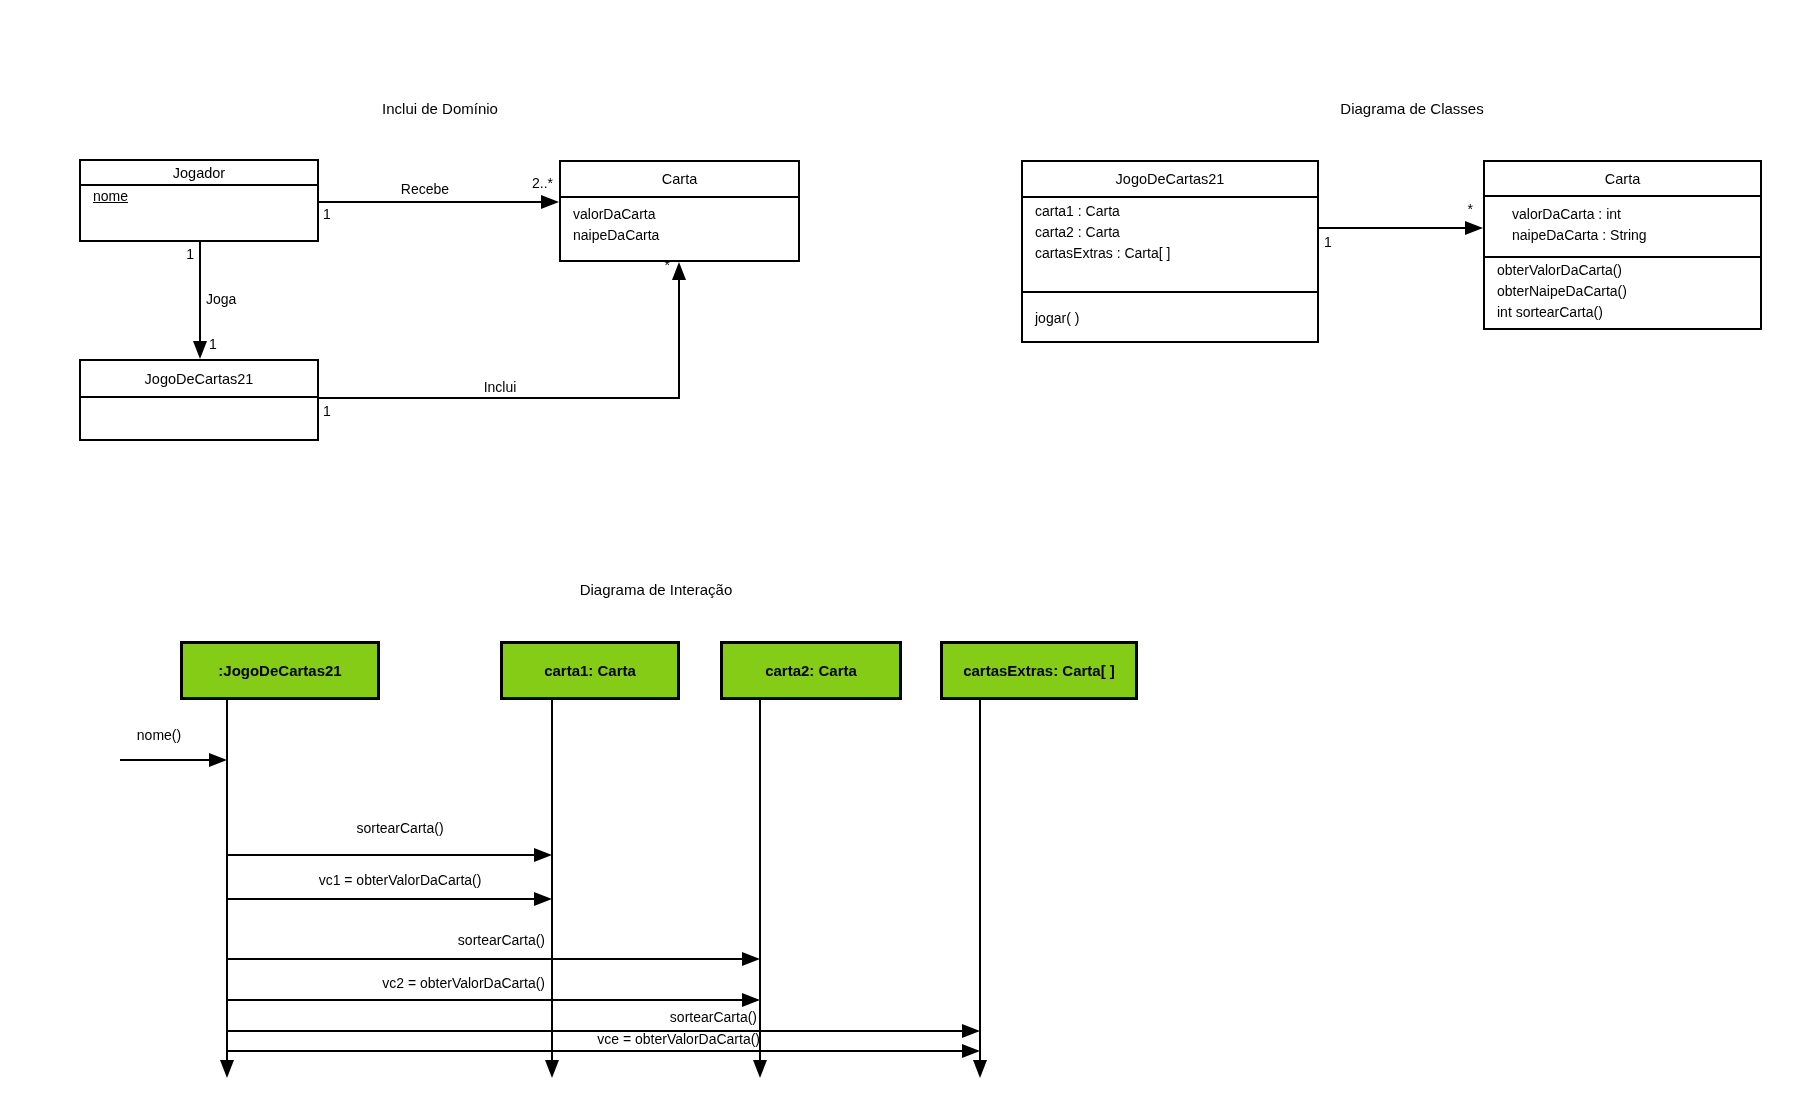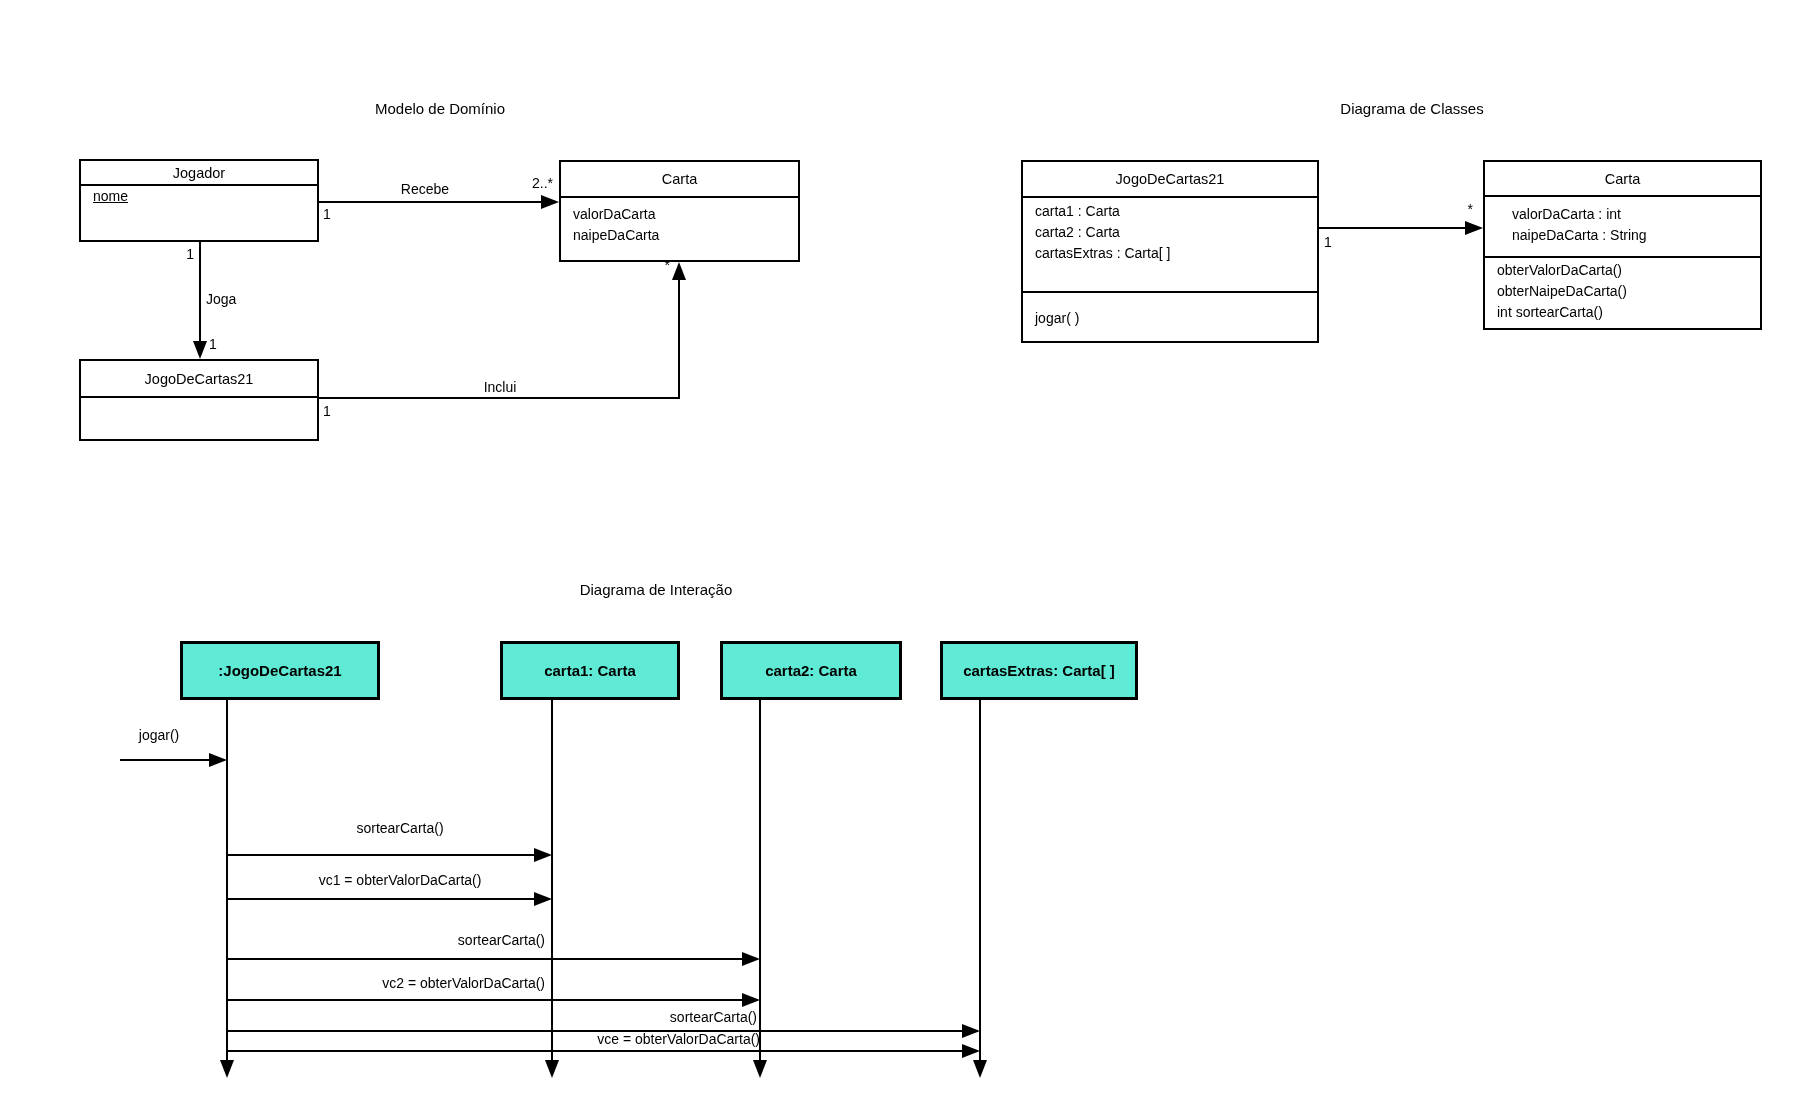--- a/index.html
+++ b/index.html
@@ -20,29 +20,29 @@
 
   .arr { position: absolute; width: 0; height: 0; }
   .arr.r { border-top: 7px solid transparent; border-bottom: 7px solid transparent; border-left: 18px solid #000; }
   .arr.u { border-left: 7px solid transparent; border-right: 7px solid transparent; border-bottom: 18px solid #000; }
   .arr.d { border-left: 7px solid transparent; border-right: 7px solid transparent; border-top: 18px solid #000; }
 
   .lbl { position: absolute; font-size: 14px; white-space: nowrap; }
   .ctr { transform: translateX(-50%); }
   .rt  { transform: translateX(-100%); }
 
-  .seqhead { position: absolute; border: 3px solid #000; background: #5eead4; display: flex; align-items: center;
+  .seqhead { position: absolute; border: 3px solid #000; background: #84cc16; display: flex; align-items: center;
              justify-content: center; font-weight: bold; font-size: 15px; white-space: nowrap; }
 </style>
 </head>
 <body>
 
 <div id="canvas">
 
-  <div class="dtitle" style="left:440px; top:100px;">Modelo de Domínio</div>
+  <div class="dtitle" style="left:440px; top:100px;">Inclui de Domínio</div>
 
   <div class="box" style="left:79px; top:159px; width:240px; height:83px;">
     <div class="hd" style="height:25px;">Jogador</div>
     <div class="cmp" style="padding:0 12px;text-decoration:underline;">nome</div>
   </div>
 
   <div class="box" style="left:559px; top:160px; width:241px; height:102px;">
     <div class="hd" style="height:36px;">Carta</div>
     <div class="cmp" style="padding:6px 12px;">
       <div>valorDaCarta</div>
@@ -113,21 +113,21 @@
 
   <div class="vline" style="left:226px; top:700px; height:360px;"></div>
   <div class="vline" style="left:551px; top:700px; height:360px;"></div>
   <div class="vline" style="left:759px; top:700px; height:360px;"></div>
   <div class="vline" style="left:979px; top:700px; height:360px;"></div>
   <div class="arr d" style="left:220px; top:1060px;"></div>
   <div class="arr d" style="left:545px; top:1060px;"></div>
   <div class="arr d" style="left:753px; top:1060px;"></div>
   <div class="arr d" style="left:973px; top:1060px;"></div>
 
-  <div class="lbl ctr" style="left:159px; top:727px;">jogar()</div>
+  <div class="lbl ctr" style="left:159px; top:727px;">nome()</div>
   <div class="hline" style="left:120px; top:759px; width:89px;"></div>
   <div class="arr r" style="left:209px; top:753px;"></div>
 
   <div class="lbl ctr" style="left:400px; top:820px;">sortearCarta()</div>
   <div class="hline" style="left:227px; top:854px; width:307px;"></div>
   <div class="arr r" style="left:534px; top:848px;"></div>
 
   <div class="lbl ctr" style="left:400px; top:872px;">vc1 = obterValorDaCarta()</div>
   <div class="hline" style="left:227px; top:898px; width:307px;"></div>
   <div class="arr r" style="left:534px; top:892px;"></div>

